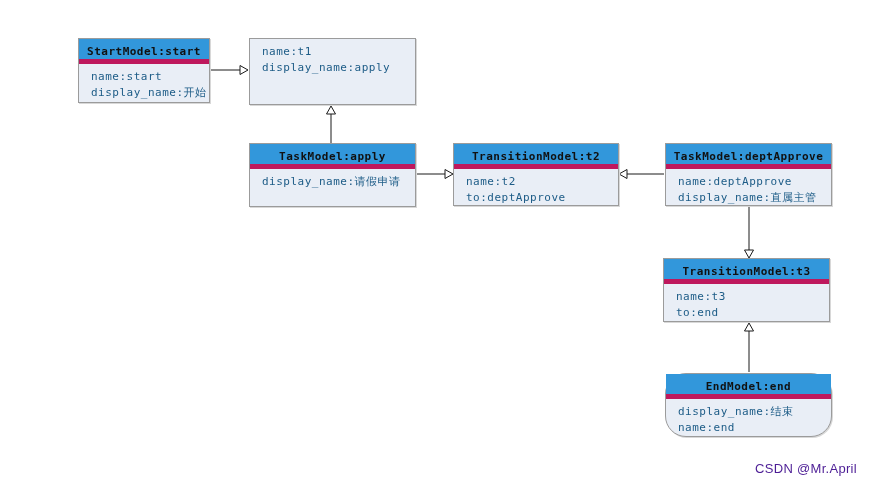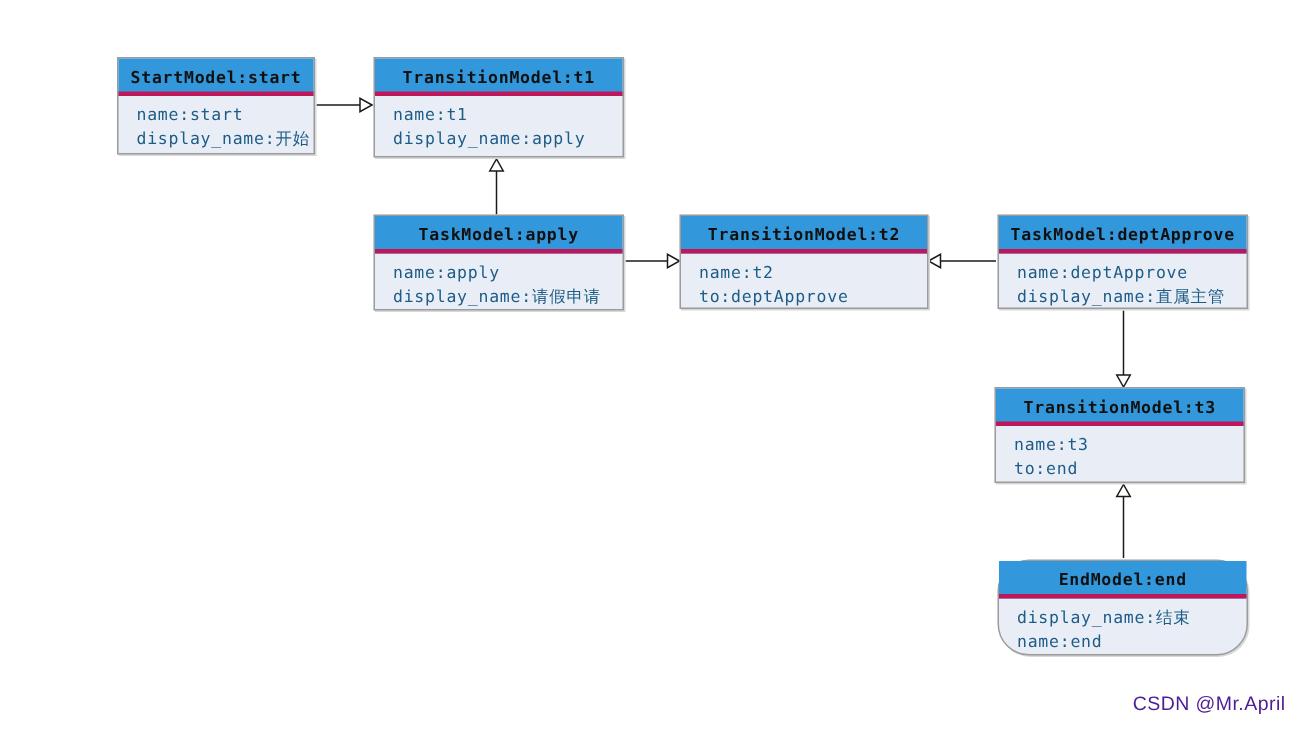--- a/index.html
+++ b/index.html
@@ -23,21 +23,21 @@
   .node {
     position: absolute;
     border: 1px solid #9b9b9b;
     background: var(--body-bg, #e9eef6);
     box-shadow: 1px 1px 0 #d8d8d8;
   }
   .node-header {
     height: 25px;
     line-height: 25px;
     background: var(--header-bg, #3297db);
-    border-bottom: 3px solid #be185d;
+    border-bottom: 5px solid #be185d;
     color: #111111;
     font-size: 11px;
     font-weight: bold;
     text-align: center;
     letter-spacing: 0.5px;
     white-space: nowrap;
     overflow: hidden;
   }
   .node-body {
     padding: 5px 4px 0 12px;
@@ -92,31 +92,29 @@
 
   <div class="node" style="left:78px; top:38px; width:132px; height:65px;">
     <div class="node-header">StartModel:start</div>
     <div class="node-body">
       <div>name:start</div>
       <div>display_name:开始</div>
     </div>
   </div>
 
   <div class="node" style="left:249px; top:38px; width:167px; height:67px;">
-    <div class="node-header">TransitionModel:t1</div>
     <div class="node-body">
       <div>name:t1</div>
       <div>display_name:apply</div>
     </div>
   </div>
 
   <div class="node" style="left:249px; top:143px; width:167px; height:64px;">
     <div class="node-header">TaskModel:apply</div>
     <div class="node-body">
-      <div>name:apply</div>
       <div>display_name:请假申请</div>
     </div>
   </div>
 
   <div class="node" style="left:453px; top:143px; width:166px; height:63px;">
     <div class="node-header">TransitionModel:t2</div>
     <div class="node-body">
       <div>name:t2</div>
       <div>to:deptApprove</div>
     </div>

